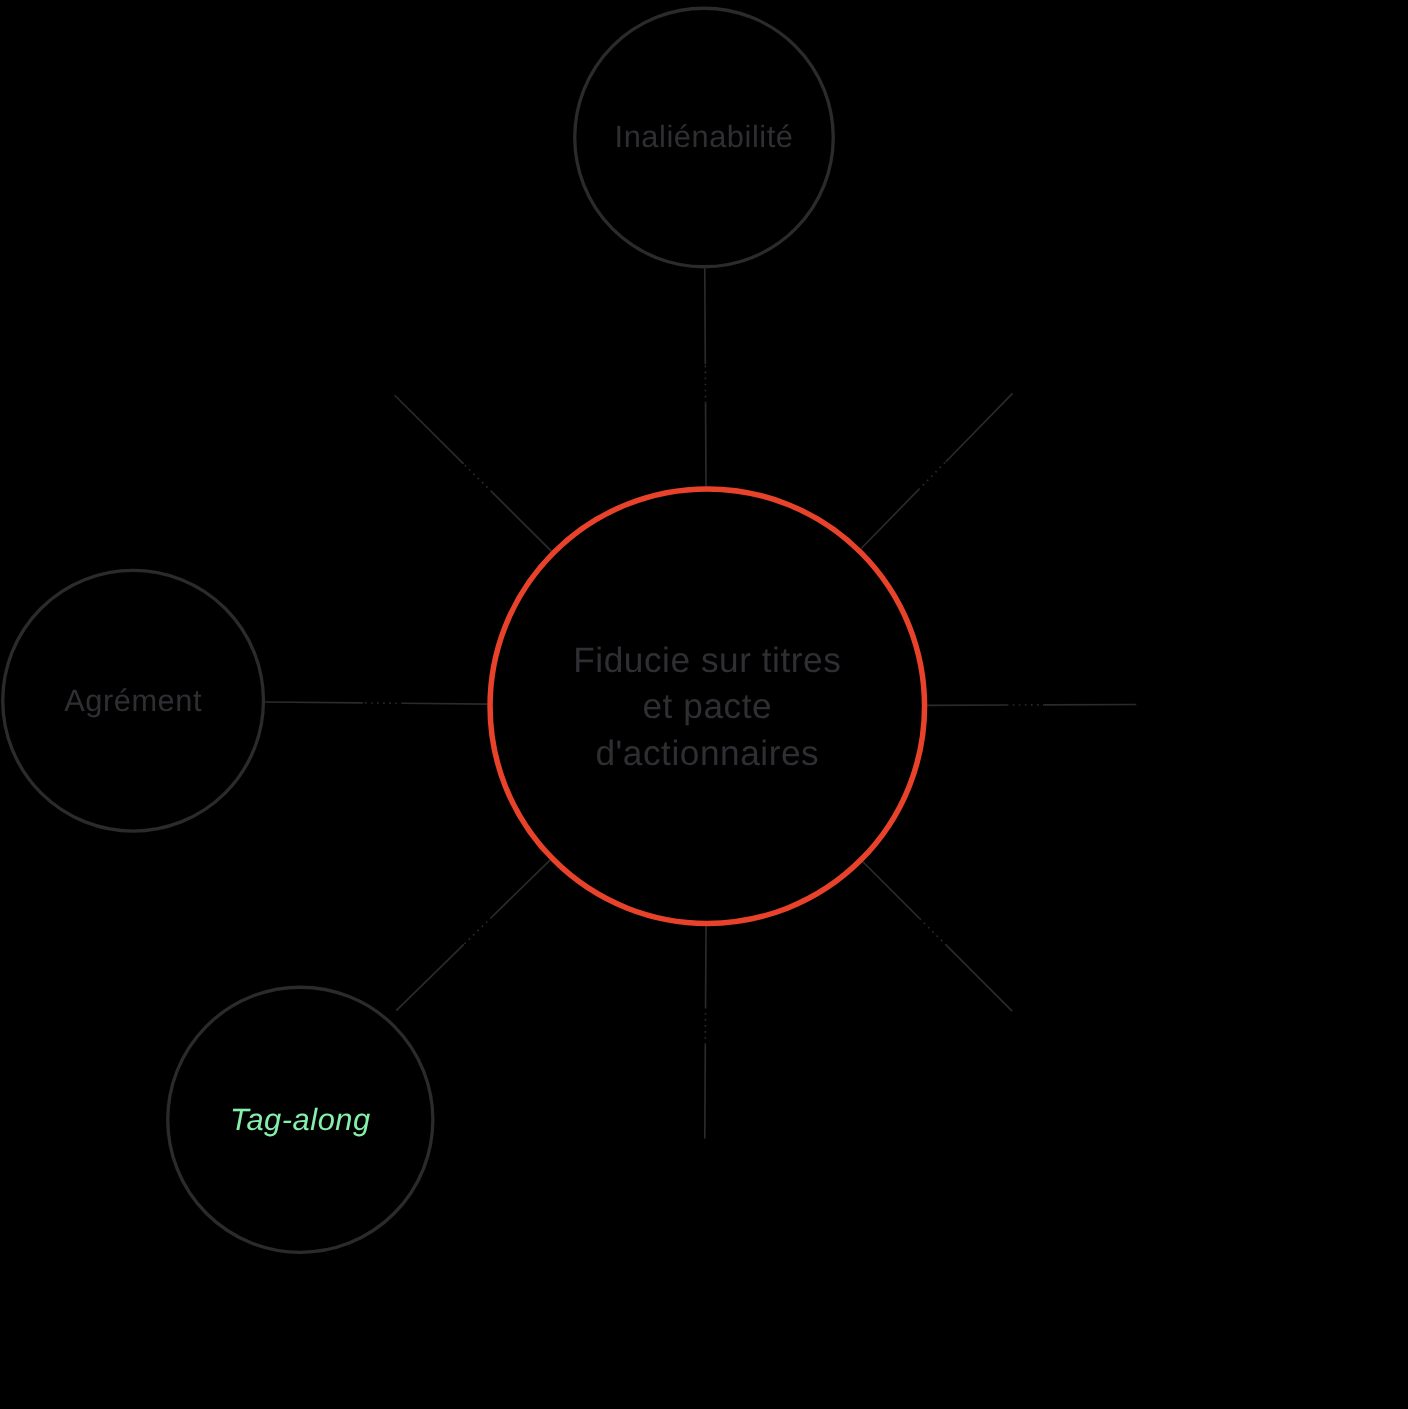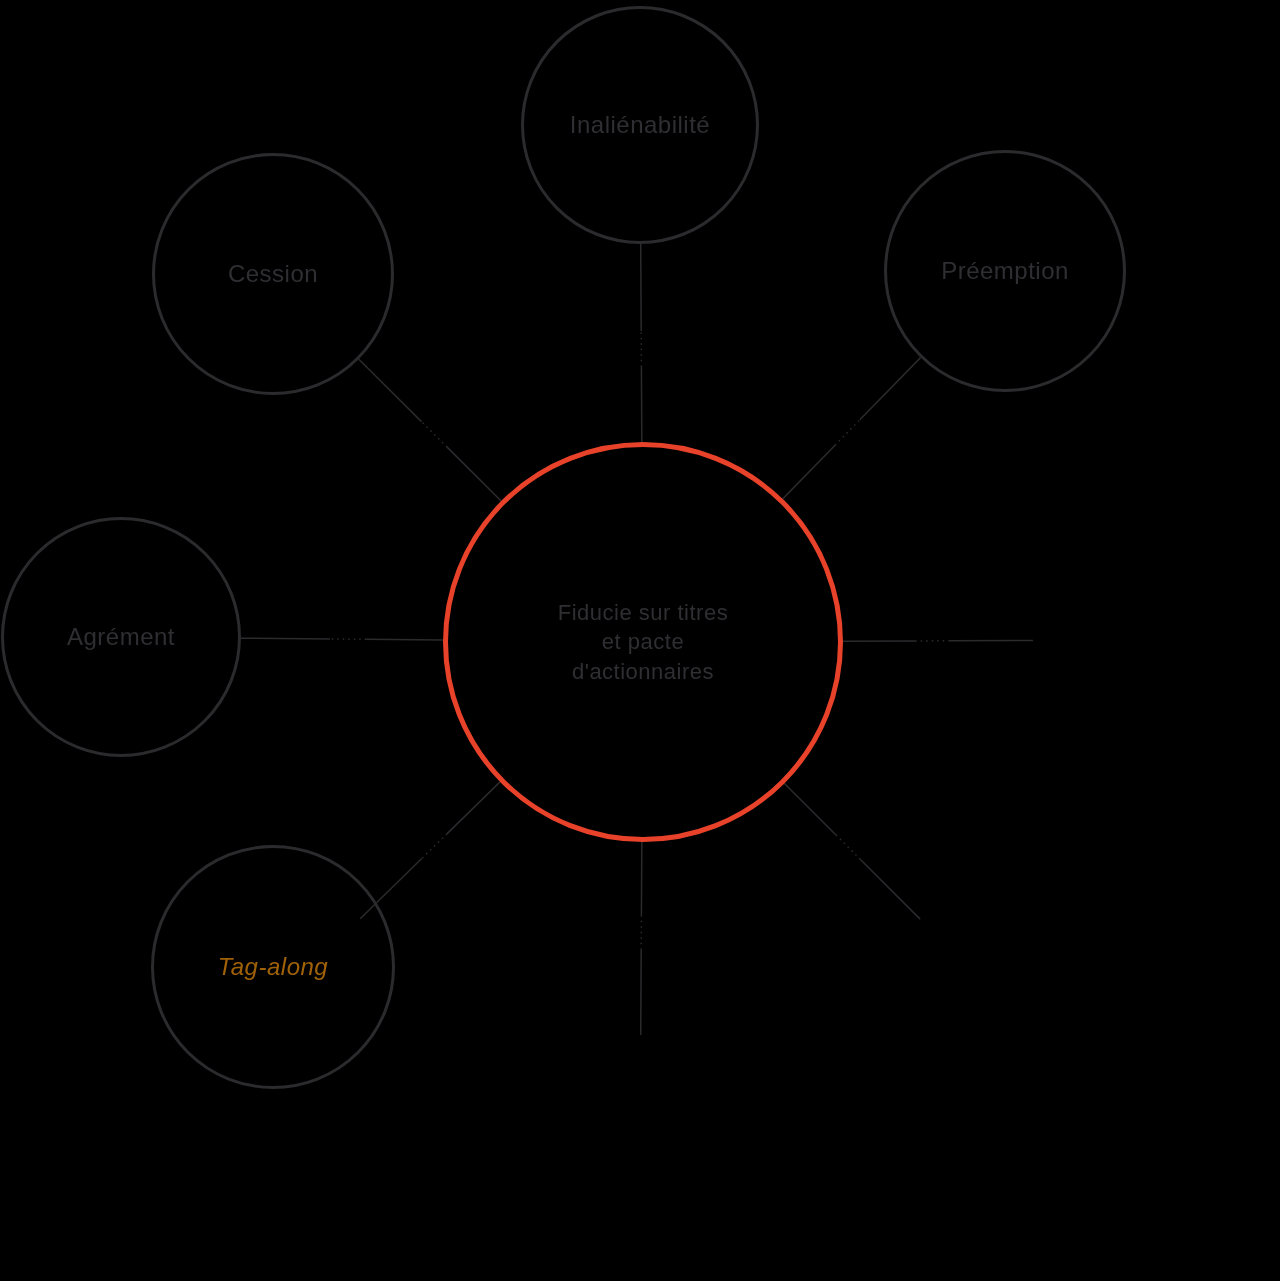--- a/index.html
+++ b/index.html
@@ -30,24 +30,24 @@
     box-sizing: border-box;
     display: flex;
     align-items: center;
     justify-content: center;
     text-align: center;
     white-space: pre-line;
     letter-spacing: 0.5px;
     line-height: 1.32;
   }
   .node.satellite {
-    font-size: 24px;
+    font-size: 28px;
   }
   .node.center {
-    font-size: 22px;
+    font-size: 32px;
     font-weight: 500;
   }
   .node.italic {
     font-style: italic;
   }
 </style>
 </head>
 <body>
 
 <div class="canvas">
@@ -78,23 +78,21 @@
       <line x1="447.0822240134793" y1="447.14123901881186" x2="421.4494259681212" y2="421.64699663856385" stroke="#2b2b2e" stroke-width="1.5" stroke-dasharray="1.5 4"></line>
       <line x1="421.4494259681212" y1="421.64699663856385" x2="358.7914751905794" y2="359.32773748684656" stroke="#2b2b2e" stroke-width="1.5"></line>
     </svg>
 
   <div class="node center" style="left: 443px; top: 442px; width: 400px; height: 400px; border: 5px solid rgb(232, 67, 42); color: rgb(47, 47, 51);">Fiducie sur titres
 et pacte
 d'actionnaires</div>
 
   <div class="node satellite" style="left: 521px; top: 6px; width: 238px; height: 238px; border: 3px solid rgb(43, 43, 46); color: rgb(47, 47, 51);">Inaliénabilité</div>
 
-  <div class="node satellite" style="left: 884px; top: 150px; width: 242px; height: 242px; border: 3px solid rgb(43, 43, 46); color: rgb(47, 47, 51);">Préemption</div>
 
 
 
 
-  <div class="node satellite italic" style="left: 151px; top: 845px; width: 244px; height: 244px; border: 3px solid rgb(43, 43, 46); color: #a16207;">Tag-along</div>
+  <div class="node satellite italic" style="left: 151px; top: 896px; width: 244px; height: 244px; border: 3px solid rgb(43, 43, 46); color: #86efac;">Tag-along</div>
 
   <div class="node satellite" style="left: 1px; top: 517px; width: 240px; height: 240px; border: 3px solid rgb(43, 43, 46); color: rgb(47, 47, 51); text-align: center;">Agrément</div>
 
-  <div class="node satellite" style="left: 152px; top: 153px; width: 242px; height: 242px; border: 3px solid rgb(43, 43, 46); color: rgb(47, 47, 51);">Cession</div>
 </div>
 
 </body></html>

